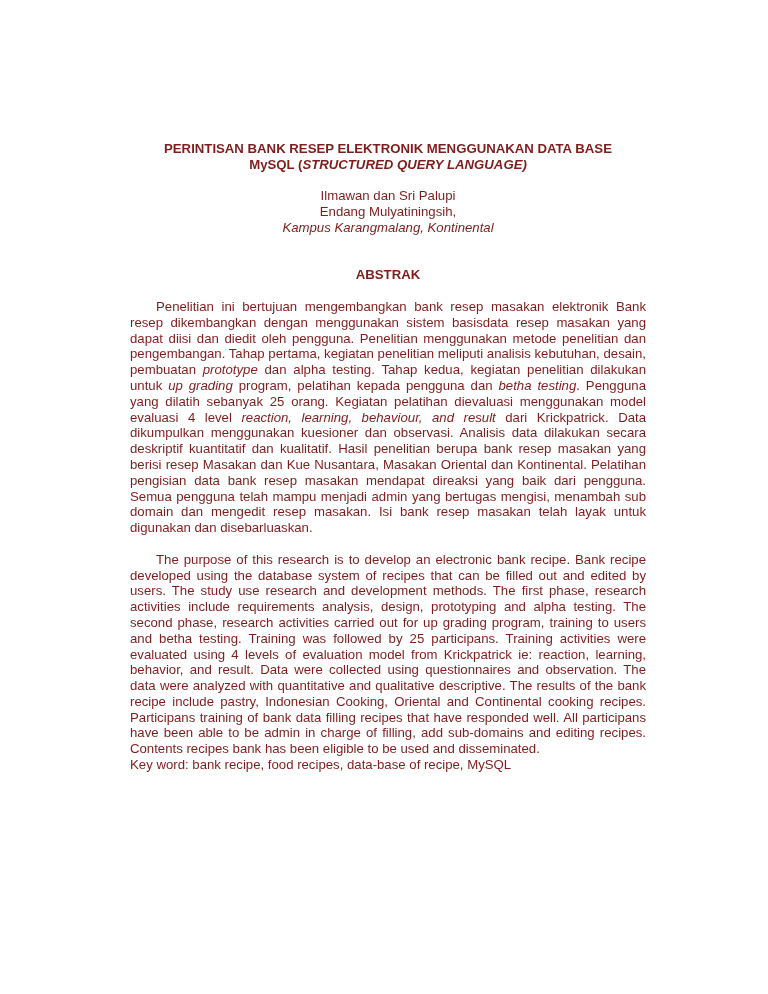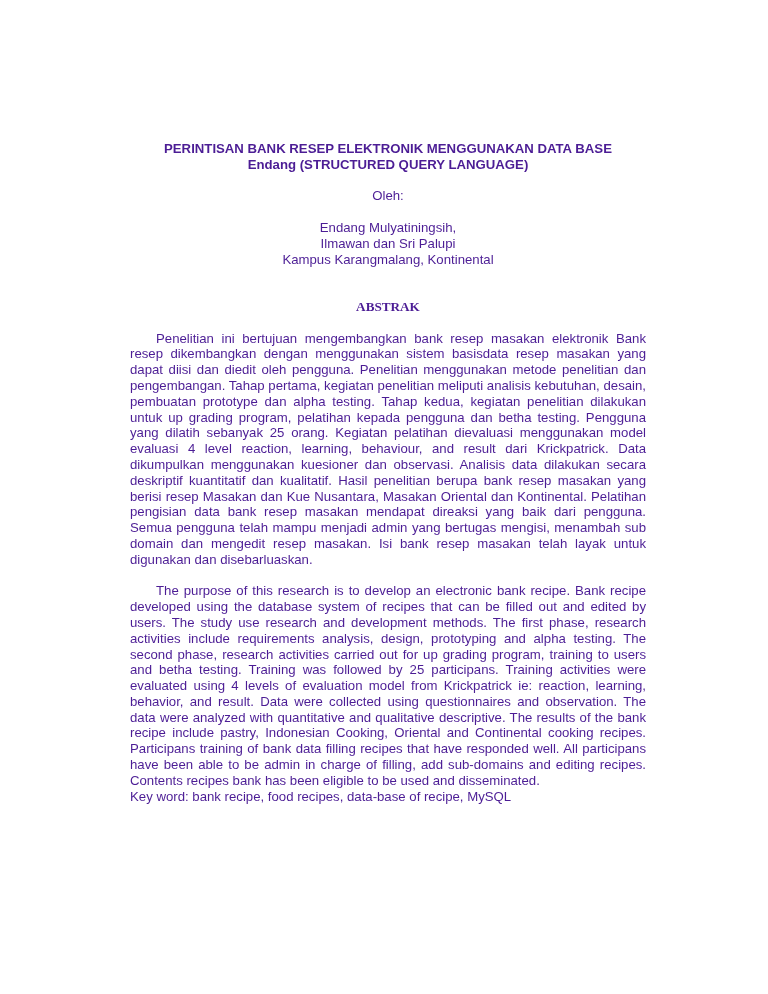--- a/index.html
+++ b/index.html
@@ -7,55 +7,54 @@
     padding: 0;
     background: #ffffff;
   }
   .page {
     position: relative;
     width: 768px;
     height: 994px;
     background: #ffffff;
     overflow: hidden;
     font-family: "Liberation Sans", sans-serif;
-    color: #4c1d95;
+    color: #7f1d1d;
   }
   .content {
     position: absolute;
     left: 130px;
     top: 141px;
     width: 516px;
     font-size: 13.2px;
     line-height: 15.8px;
   }
   .content p, .content div { margin: 0; }
   .center  { text-align: center; }
   .justify { text-align: justify; }
   .bold    { font-weight: bold; }
-  .it      { }
+  .it      { font-style: italic; }
   .indent  { text-indent: 26px; }
   .mt1 { margin-top: 15.8px !important; }
-  .mt2 { margin-top: 31.6px !important; font-family: Liberation Serif, serif; }
+  .mt2 { margin-top: 31.6px !important; }
 </style>
 </head>
 <body>
 
 <div class="page">
   <div class="content">
 
     <div class="center bold">
       <div>PERINTISAN BANK RESEP ELEKTRONIK MENGGUNAKAN DATA BASE</div>
-      <div><span>Endang (</span><span class="it">STRUCTURED QUERY LANGUAGE)</span></div>
+      <div><span>MySQL (</span><span class="it">STRUCTURED QUERY LANGUAGE)</span></div>
     </div>
 
-    <p class="center mt1">Oleh:</p>
 
     <div class="center mt1">
+      <div>Ilmawan dan Sri Palupi</div>
       <div>Endang Mulyatiningsih,</div>
-      <div>Ilmawan dan Sri Palupi</div>
       <div class="it">Kampus Karangmalang, Kontinental</div>
     </div>
 
     <p class="center bold mt2">ABSTRAK</p>
 
     <p class="justify indent mt1"><span>Penelitian ini bertujuan mengembangkan bank resep masakan elektronik Bank resep dikembangkan dengan menggunakan sistem basisdata resep masakan yang dapat diisi dan diedit oleh pengguna. Penelitian menggunakan metode penelitian dan pengembangan. Tahap pertama, kegiatan penelitian meliputi analisis kebutuhan, desain, pembuatan </span><span class="it">prototype</span><span> dan alpha testing. Tahap kedua, kegiatan penelitian dilakukan untuk </span><span class="it">up grading</span><span> program, pelatihan kepada pengguna dan </span><span class="it">betha testing</span><span>. Pengguna yang dilatih sebanyak 25 orang. Kegiatan pelatihan dievaluasi menggunakan model evaluasi 4 level </span><span class="it">reaction, learning, behaviour, and result</span><span> dari Krickpatrick. Data dikumpulkan menggunakan kuesioner dan observasi. Analisis data dilakukan secara deskriptif kuantitatif dan kualitatif. Hasil penelitian berupa bank resep masakan yang berisi resep Masakan dan Kue Nusantara, Masakan Oriental dan Kontinental. Pelatihan pengisian data bank resep masakan mendapat direaksi yang baik dari pengguna. Semua pengguna telah mampu menjadi admin yang bertugas mengisi, menambah sub domain dan mengedit resep masakan. Isi bank resep masakan telah layak untuk digunakan dan disebarluaskan.</span></p>
 
 
     <p class="justify indent mt1">The purpose of this research is to develop an electronic bank recipe. Bank recipe developed using the database system of recipes that can be filled out and edited by users. The study use research and development methods. The first phase, research activities include requirements analysis, design, prototyping and alpha testing. The second phase, research activities carried out for up grading program, training to users and betha testing. Training was followed by 25 participans. Training activities were evaluated using 4 levels of evaluation model from Krickpatrick ie: reaction, learning, behavior, and result. Data were collected using questionnaires and observation. The data were analyzed with quantitative and qualitative descriptive. The results of the bank recipe include pastry, Indonesian Cooking, Oriental and Continental cooking recipes. Participans training of bank data filling recipes that have responded well. All participans have been able to be admin in charge of filling, add sub-domains and editing recipes. Contents recipes bank has been eligible to be used and disseminated.</p>
 

